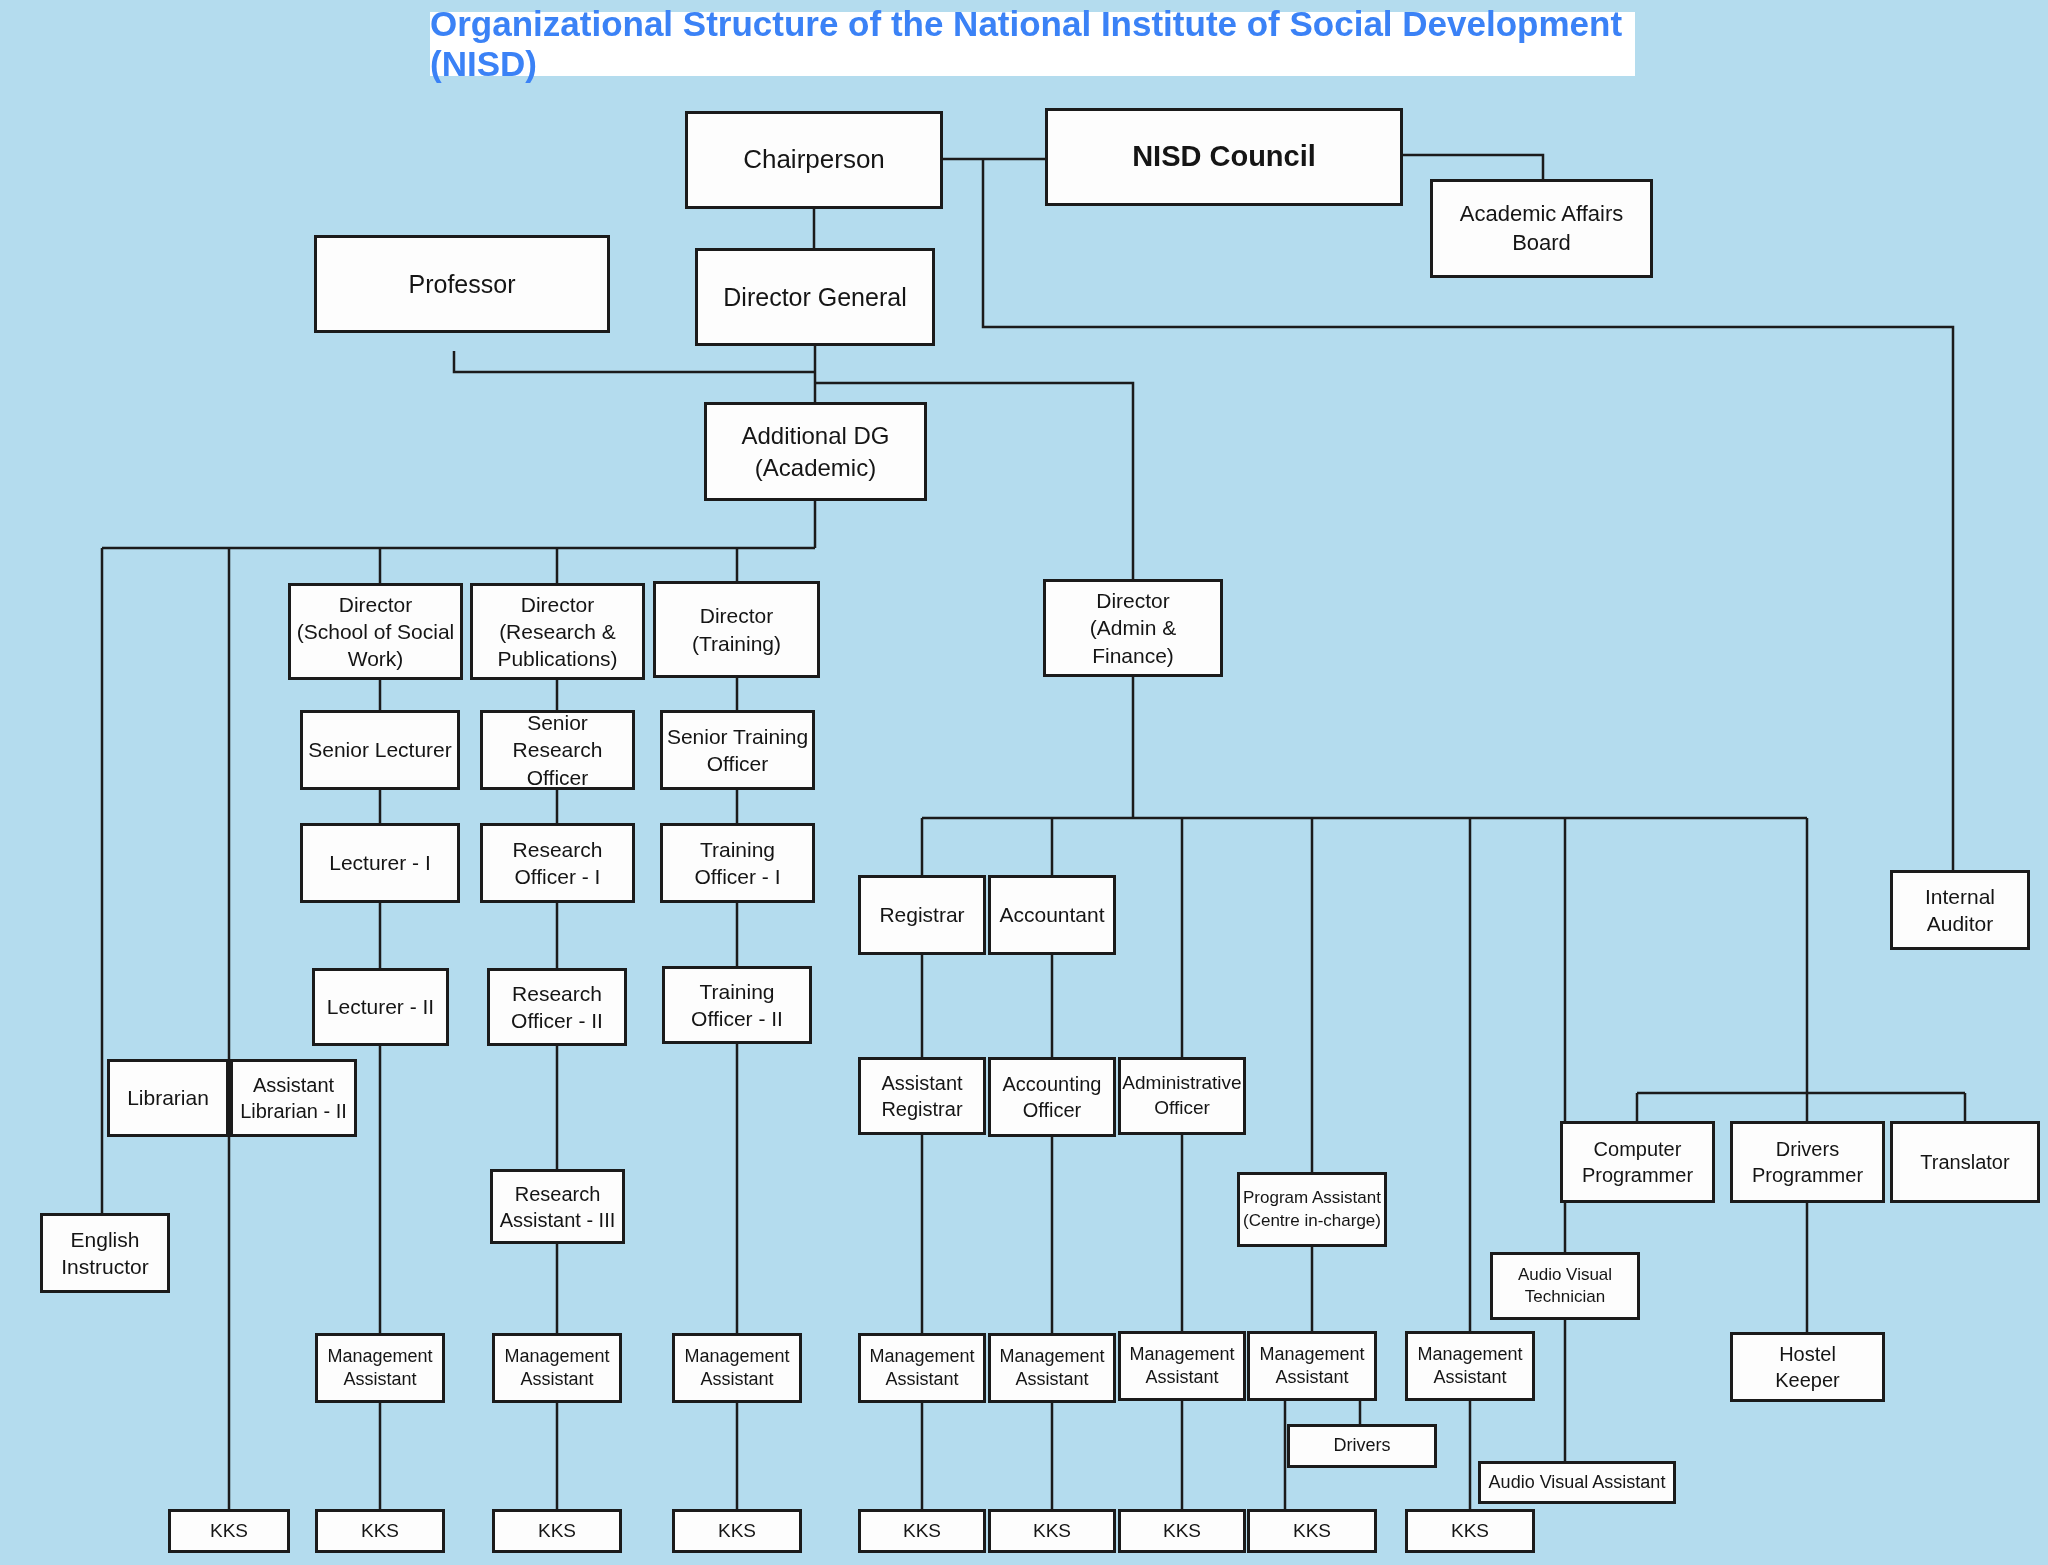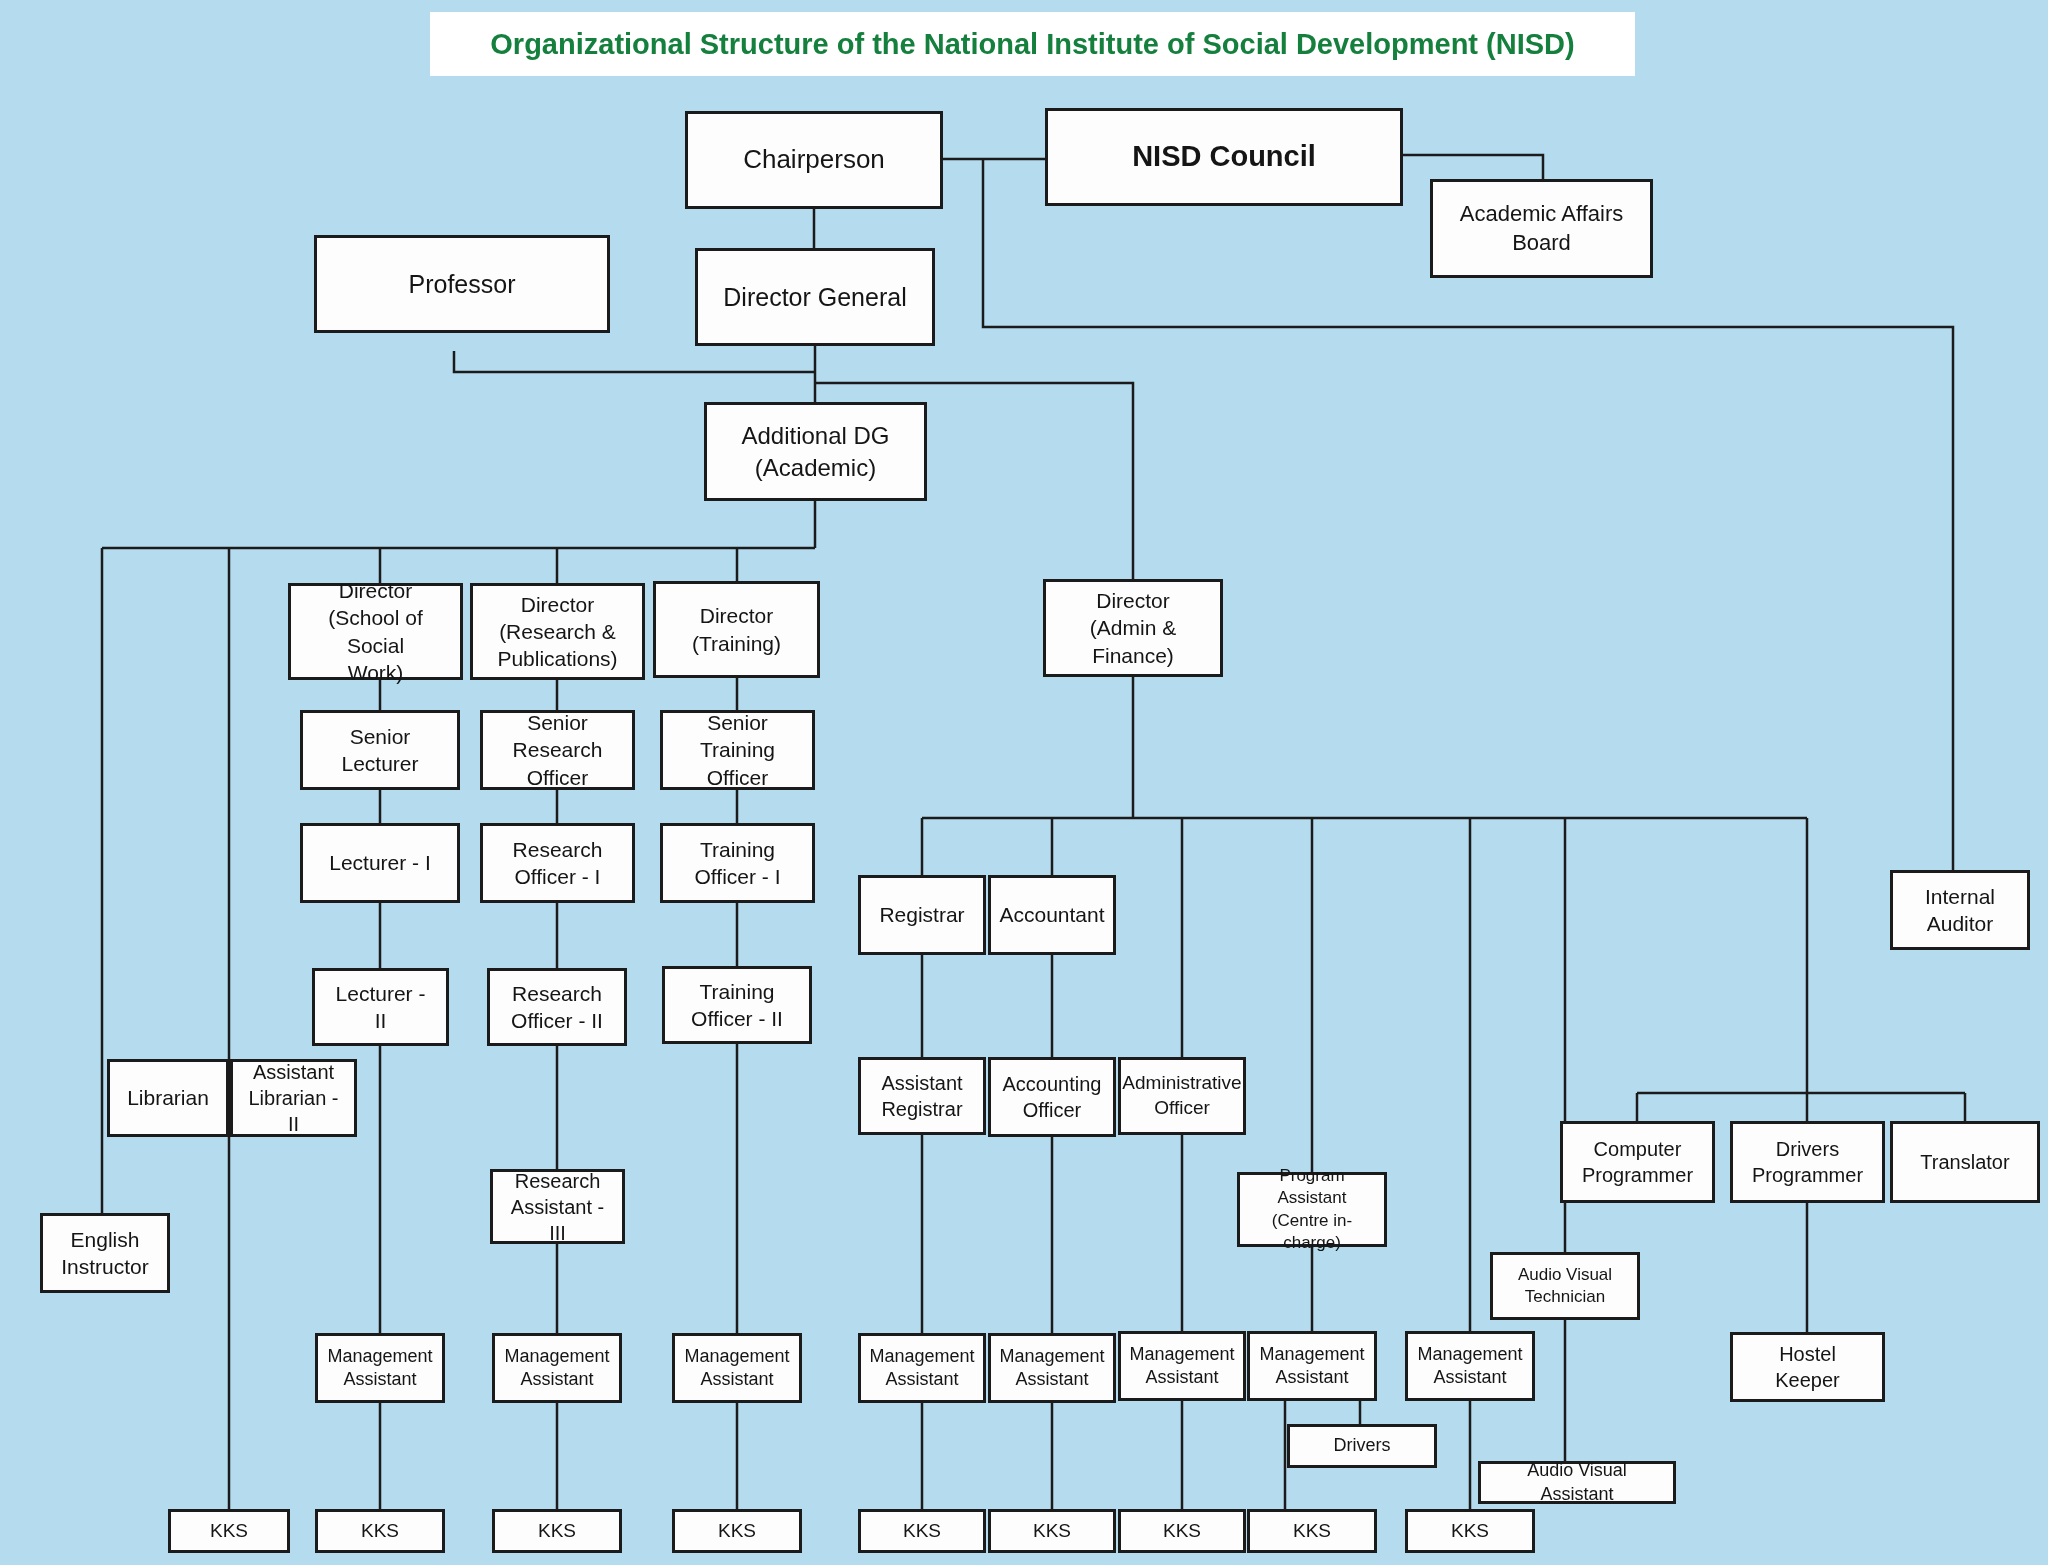--- a/index.html
+++ b/index.html
@@ -1,24 +1,24 @@
 <!DOCTYPE html>
 <html><head>
 <meta charset="utf-8">
 <style>
   html,body{margin:0;padding:0;}
   body{font-family:"Liberation Sans",sans-serif;background:#9fcfe6;}
   .canvas{position:relative;width:2048px;height:1565px;background:#b4dcee;overflow:hidden;}
   .wires{position:absolute;left:0;top:0;width:2048px;height:1565px;z-index:1;}
   .banner{position:absolute;left:430px;top:12px;width:1205px;height:64px;background:#ffffff;
           display:flex;align-items:center;justify-content:center;z-index:2;}
-  .banner span{font-weight:bold;font-size:29px;color:#15803d;}
+  .banner span{font-weight:bold;font-size:35px;color:#3b82f6;}
   .node{position:absolute;box-sizing:border-box;background:#fdfdfd;border:3px solid #1b1b1b;
         display:flex;align-items:center;justify-content:center;text-align:center;
-        color:#151515;line-height:1.3;white-space:pre-line;z-index:3;padding:14px;}
+        color:#151515;line-height:1.3;white-space:pre-line;z-index:3;padding:2px;}
   .node.bold{font-weight:bold;}
 </style>
 </head>
 <body>
 
 <div class="canvas">
   <svg class="wires" viewBox="0 0 2048 1565" xmlns="http://www.w3.org/2000/svg">
       <polyline points="814,209 814,248" fill="none" stroke="#1b1b1b" stroke-width="2.5"></polyline>
       <polyline points="943,159 1045,159" fill="none" stroke="#1b1b1b" stroke-width="2.5"></polyline>
       <polyline points="983,159 983,327 1953,327 1953,870" fill="none" stroke="#1b1b1b" stroke-width="2.5"></polyline>

